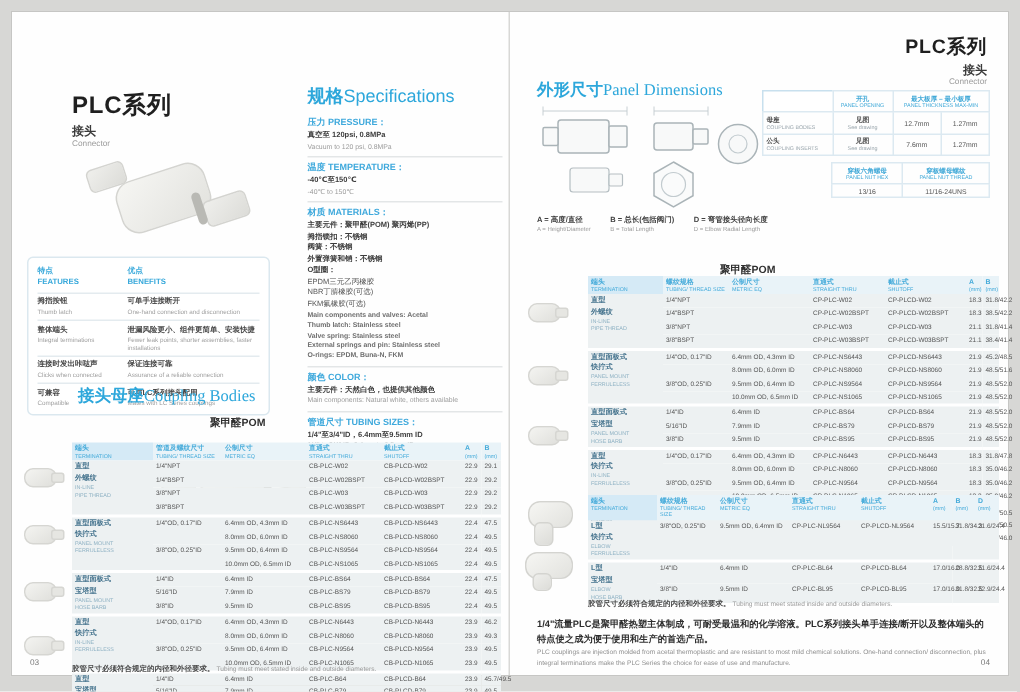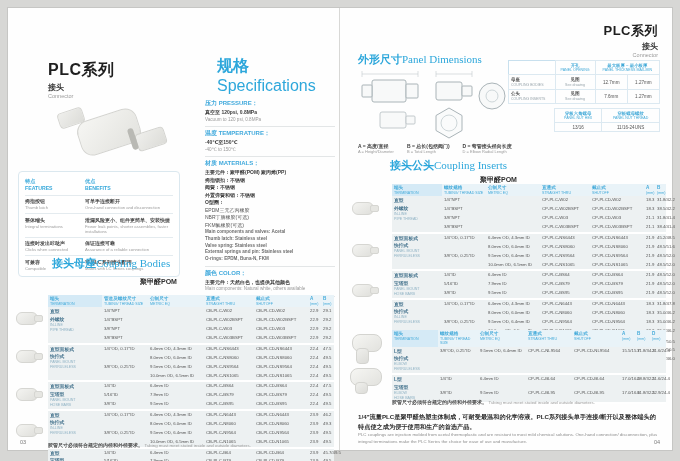--- a/index.html
+++ b/index.html
@@ -16,21 +16,21 @@
   .brand-en { font-size:5.5px; color:#9a9a9a; }
   .brand-l { left:40px; top:52px; }
   .brand-r { right:14px; top:14px; text-align:right; }
 
   .sec-title { position:absolute; font-size:11px; color:#2da7db;font-family:Liberation Serif, serif; }
   .sec-title b { font-weight:bold; }
   .material { position:absolute; font-size:7px; font-weight:bold; color:#2f2f2f; }
 
   
   .specs { position:absolute; left:197px; top:48px; width:130px; }
-  .specs-title { font-size:16px; color:#2da7db; margin-bottom:2px;margin-left:12px; }
+  .specs-title { font-size:12px; color:#2da7db; margin-bottom:2px; }
   .spec-sec { border-bottom:1px solid #e3e6e7; padding:2px 0 3px; }
   .spec-sec:last-child { border-bottom:none; }
   .spec-label { color:#3fa9dc; font-size:6px; font-weight:bold; margin-bottom:1px; }
   .l-zb { font-size:5px; font-weight:bold; color:#3c3c3c; line-height:1.5; }
   .l-z  { font-size:5px; color:#555; line-height:1.5; }
   .l-eb { font-size:4.6px; font-weight:bold; color:#6e6e6e; line-height:1.45; }
   .l-e  { font-size:4.6px; color:#9b9b9b; line-height:1.45; }
 
   
   .features { position:absolute; left:10px; top:163px; width:162px; background:#fff; border:1px solid #dbe8ef; border-radius:4px; padding:3px 6px 2px; }
@@ -546,21 +546,20 @@
         <div>
           <div class="leg-zh">B = 总长(包括阀门)</div>
           <div class="leg-en">B = Total Length</div>
         </div>
         <div>
           <div class="leg-zh">D = 弯管接头径向长度</div>
           <div class="leg-en">D = Elbow Radial Length</div>
         </div>
       </div>
 
-    <div class="sec-title" style="left:50px;top:150px;"><b>接头公头</b><span>Coupling Inserts</span></div>
     <div class="material" style="left:140px;top:167px;">聚甲醛POM</div>
 
     <div class="thumb" style="left:10px;top:190px;">
         <div class="tb"></div>
         <div class="ts"></div>
       </div>
     <div class="thumb" style="left:10px;top:232px;">
         <div class="tb"></div>
         <div class="ts"></div>
       </div>

